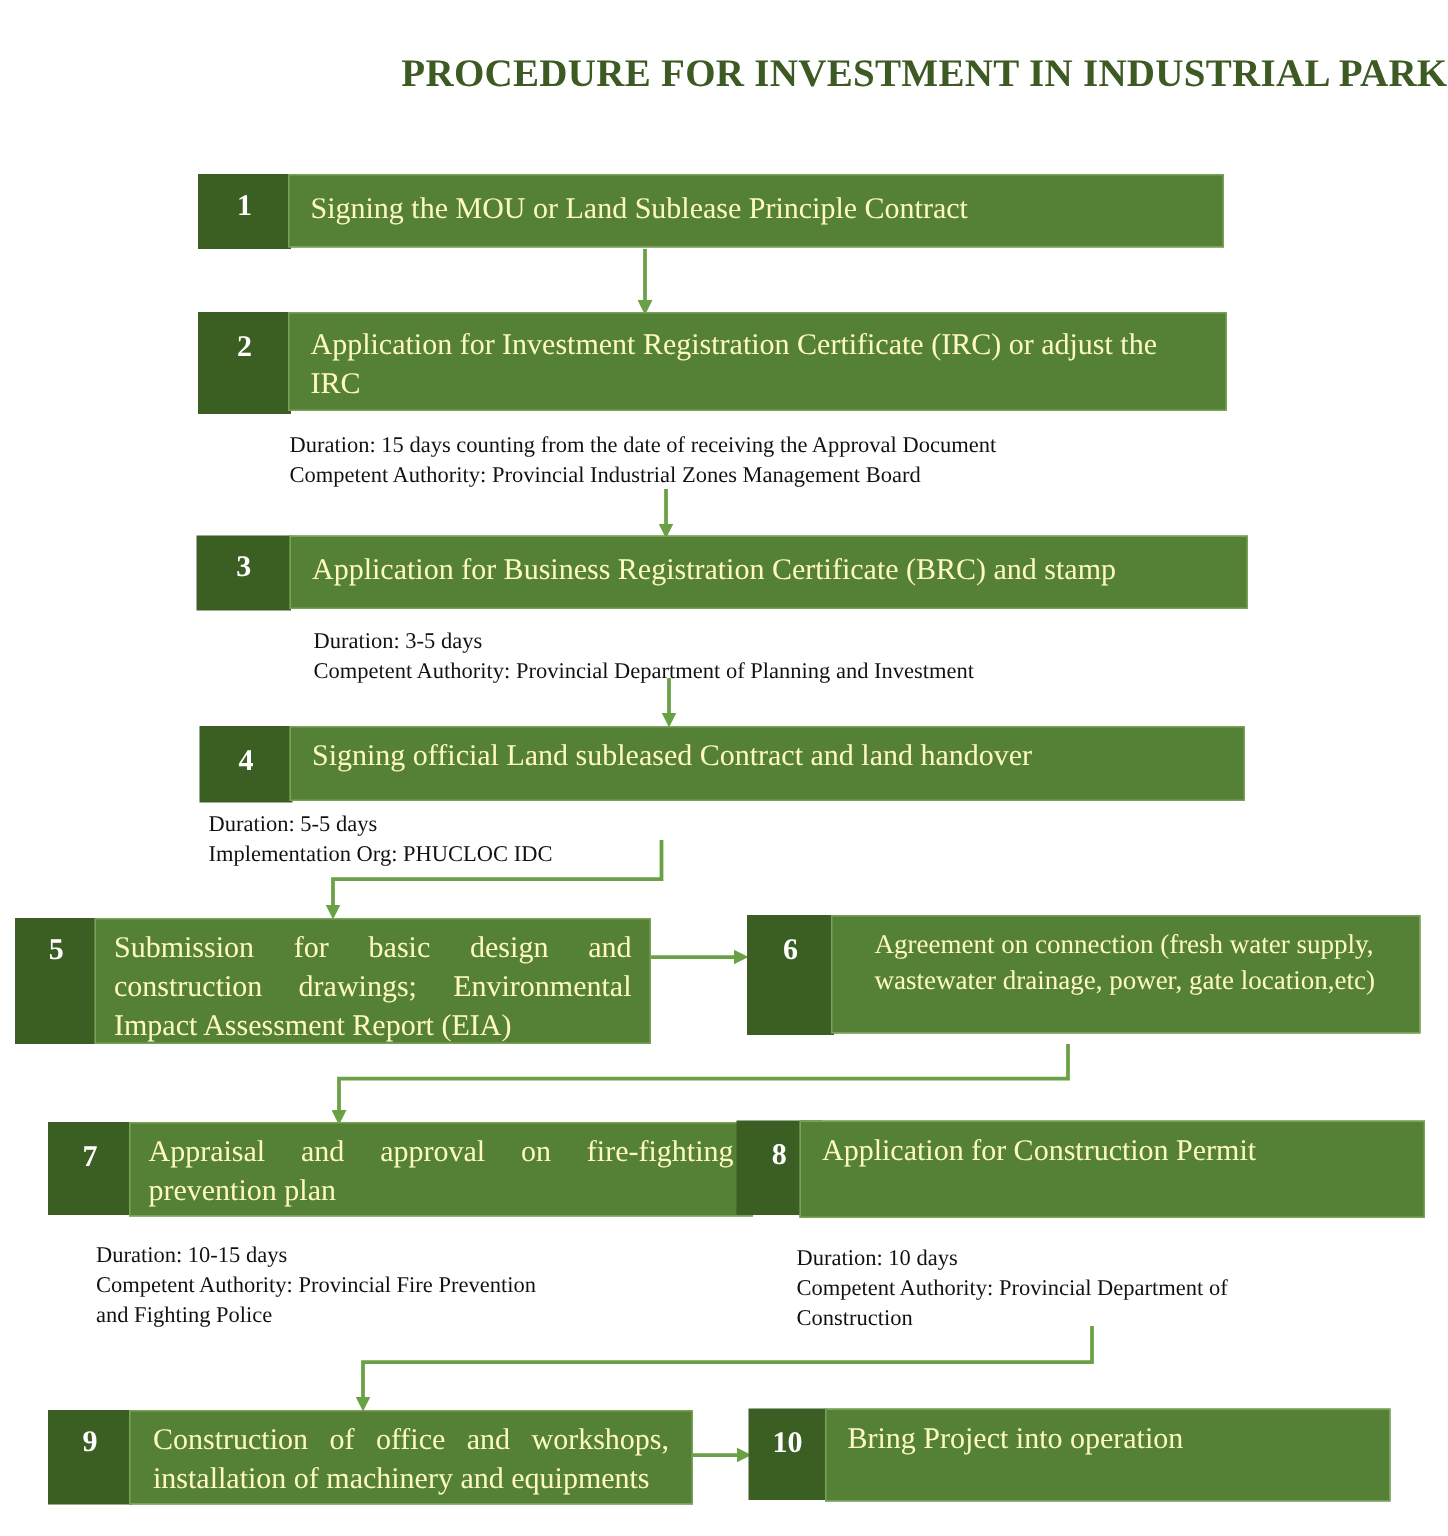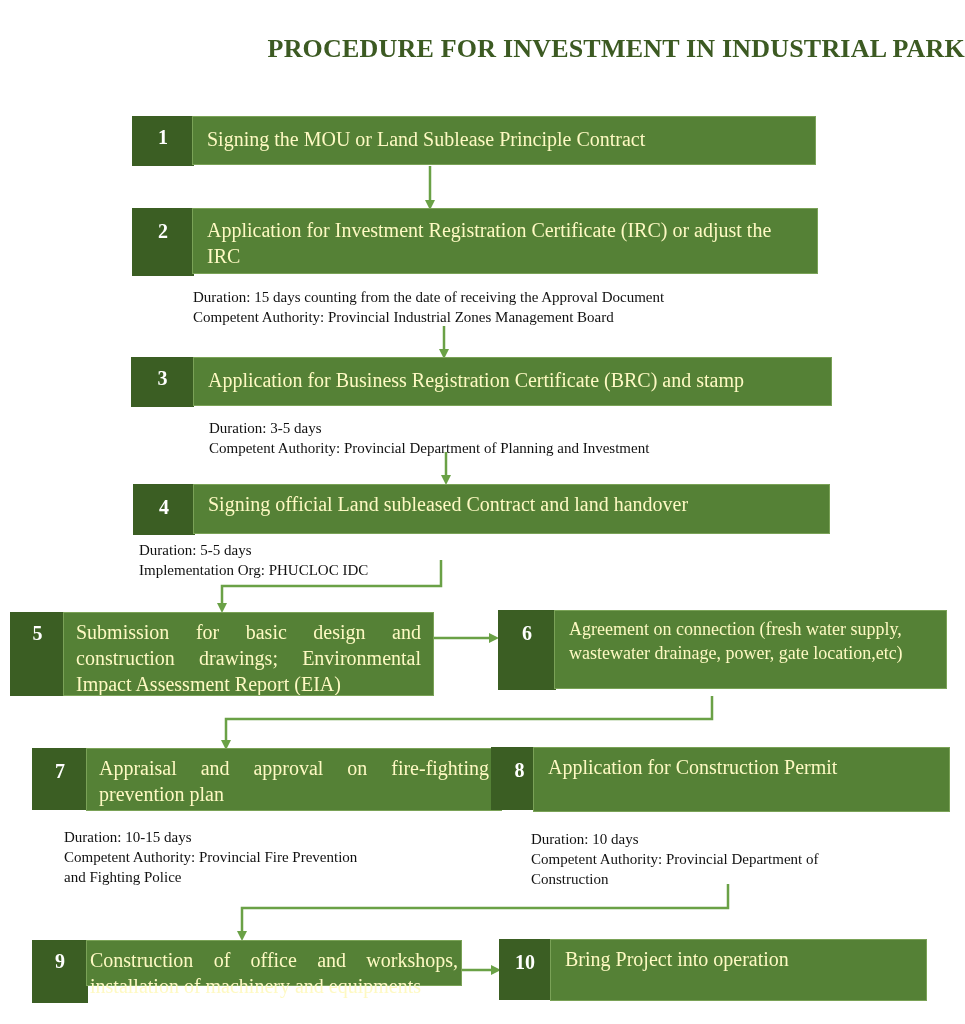--- a/index.html
+++ b/index.html
@@ -83,21 +83,21 @@
   <div>Implementation Org: PHUCLOC IDC</div>
 </div>
 
 <div class="step" style="left:10px; top:612px; width:424px; height:84px;">
   <div class="num" style="width:55px; height:84px; padding-top:10px;">5</div>
   <div class="body justify clip" style="left:53px; width:371px; height:84px; padding:6px 12px 0 12px;">Submission for basic design and construction drawings; Environmental Impact Assessment Report (EIA)</div>
 </div>
 
 <div class="step" style="left:498px; top:610px; width:449px; height:80px;">
   <div class="num" style="width:58px; height:80px; padding-top:12px;">6</div>
-  <div class="body" style="left:56px; width:393px; height:79px; padding:6px 14px; font-size:18px; line-height:24px;font-family:Liberation Serif, serif;">Agreement on connection (fresh water supply, wastewater drainage, power, gate location,etc)</div>
+  <div class="body" style="left:56px; width:393px; height:79px; padding:6px 28px; font-size:18px; line-height:24px;font-family:Liberation Serif, serif;">Agreement on connection (fresh water supply, wastewater drainage, power, gate location,etc)</div>
 </div>
 
 <div class="step" style="left:32px; top:748px; width:402px; height:63px;">
   <div class="num" style="width:56px; height:62px; padding-top:12px;">7</div>
   <div class="body justify" style="left:54px; width:416px; height:63px; padding:6px 12px;">Appraisal and approval on fire-fighting prevention plan</div>
 </div>
 <div class="note" style="left:64px; top:827px;">
   <div>Duration: 10-15 days</div>
   <div>Competent Authority: Provincial Fire Prevention</div>
   <div>and Fighting Police</div>
@@ -108,19 +108,19 @@
   <div class="body" style="left:42px; width:417px; height:65px; padding:6px 14px;">Application for Construction Permit</div>
 </div>
 <div class="note" style="left:531px; top:829px;">
   <div>Duration: 10 days</div>
   <div>Competent Authority: Provincial Department of</div>
   <div>Construction</div>
 </div>
 
 <div class="step" style="left:32px; top:940px; width:430px; height:63px;">
   <div class="num" style="width:56px; height:63px; padding-top:10px;">9</div>
-  <div class="body justify" style="left:54px; width:376px; height:46px; padding:6px 3px;">Construction of office and workshops, installation of machinery and equipments</div>
+  <div class="body justify" style="left:54px; width:376px; height:63px; padding:6px 15px;">Construction of office and workshops, installation of machinery and equipments</div>
 </div>
 
 <div class="step" style="left:499px; top:939px; width:428px; height:62px;">
   <div class="num" style="width:52px; height:61px; padding-top:12px;">10</div>
   <div class="body" style="left:51px; width:377px; height:62px; padding:6px 14px;">Bring Project into operation</div>
 </div>
 
 </body></html>

